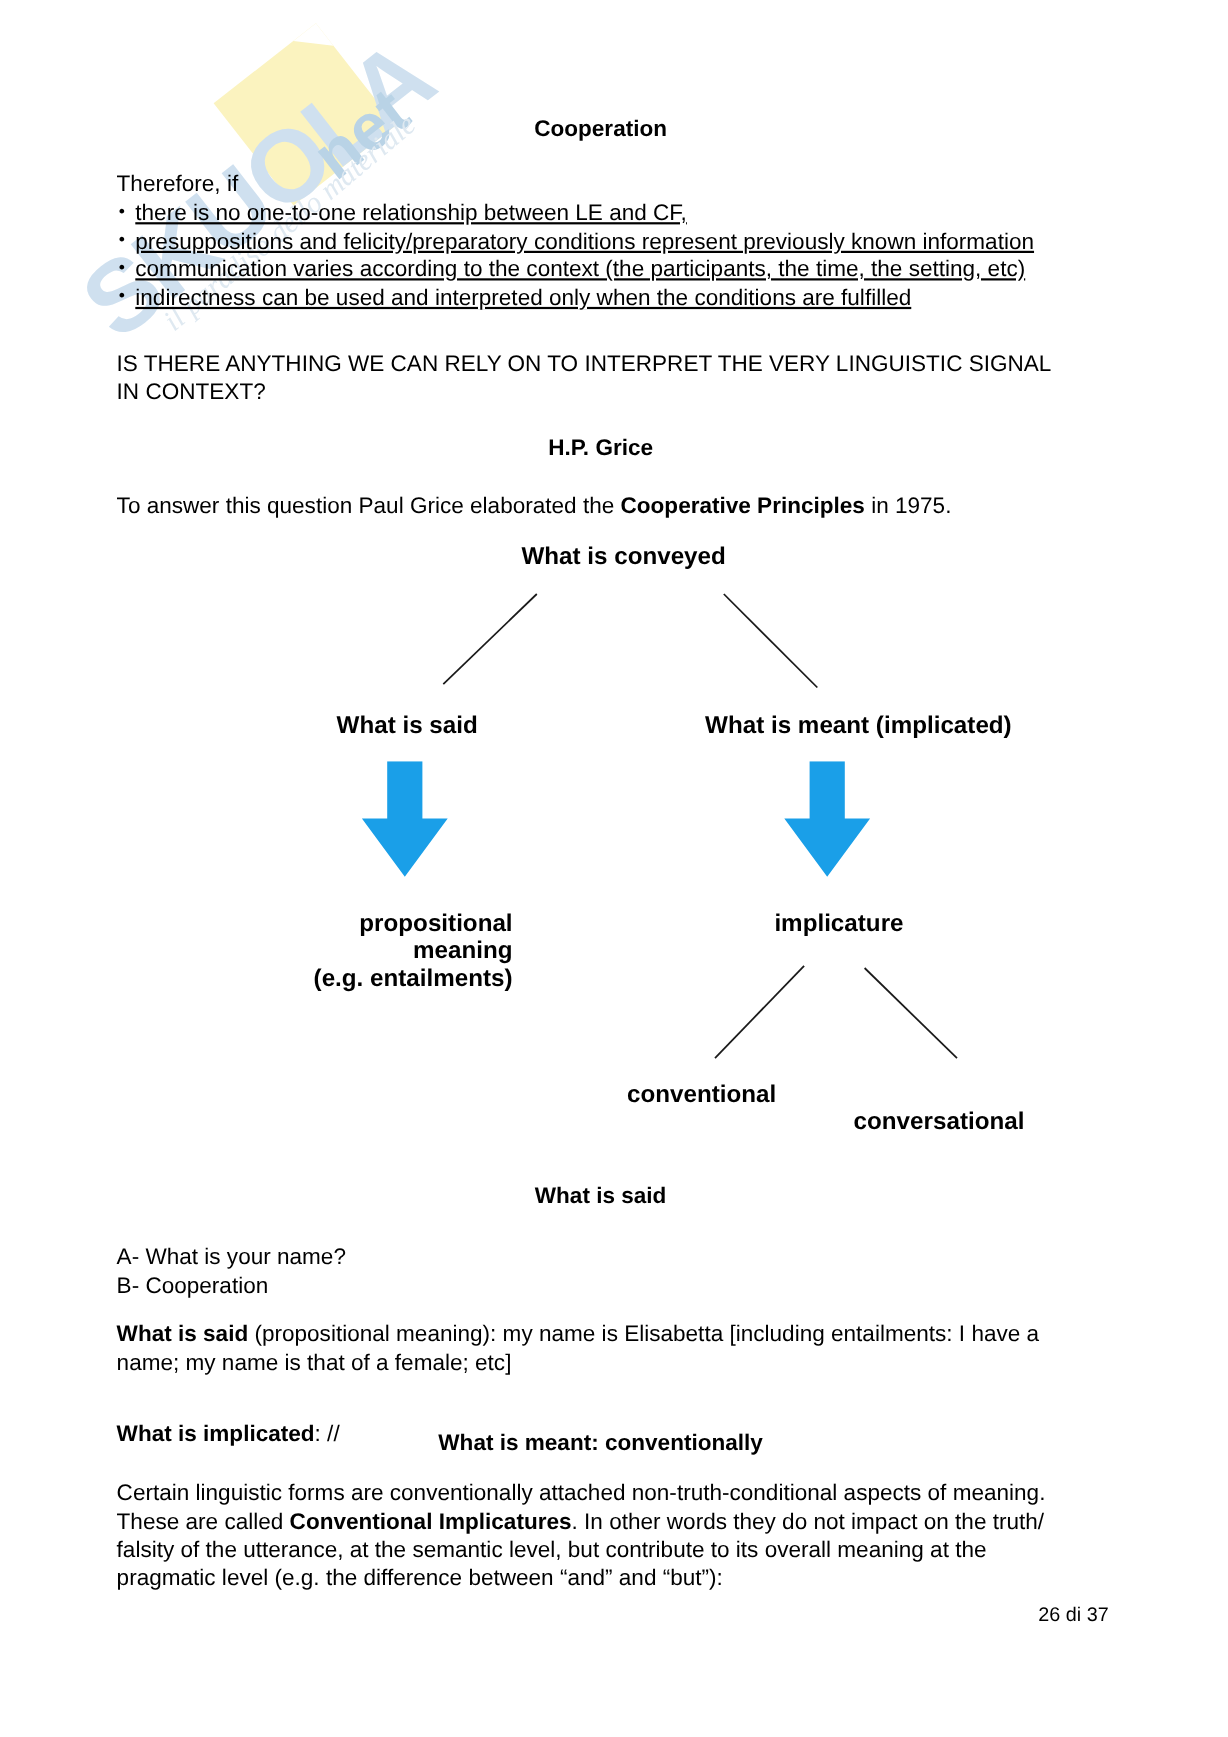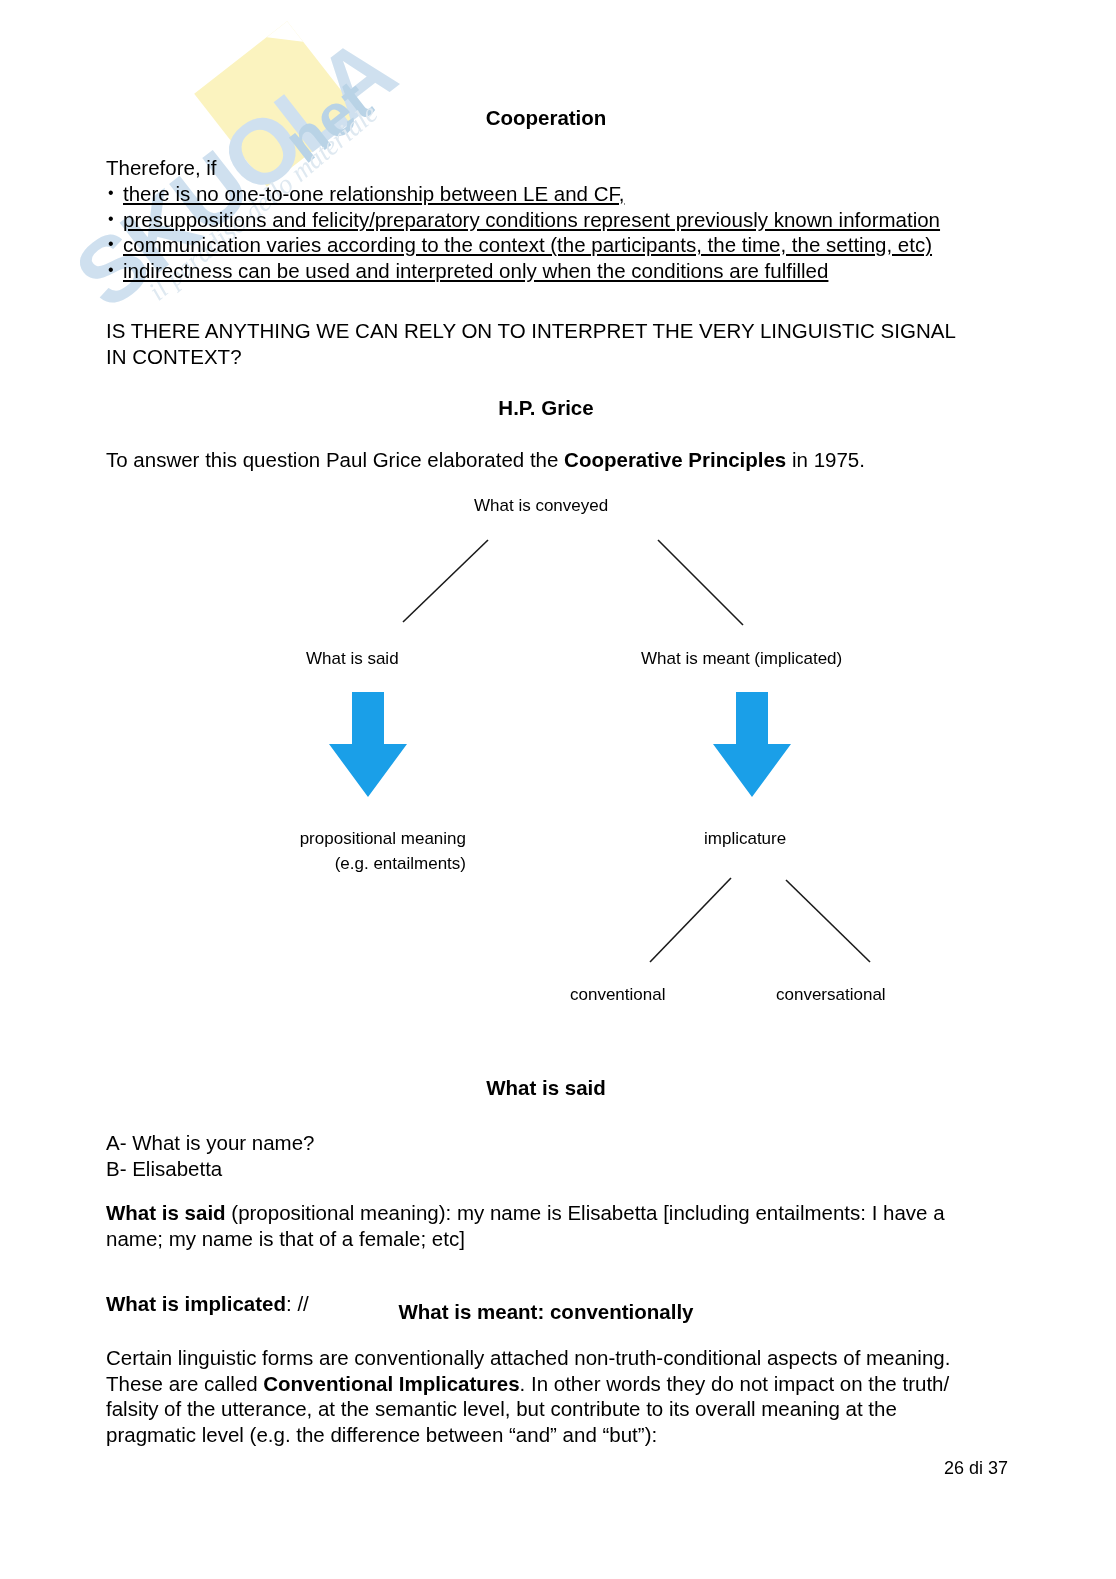--- a/index.html
+++ b/index.html
@@ -124,23 +124,24 @@
   
   #diagram {
     position: absolute;
     left: 0;
     top: 470px;
     width: 1116px;
     height: 560px;
   }
   .node {
     position: absolute;
-    font-size: 17px;
+    font-size: 22px;
     line-height: 25px;
     white-space: nowrap;
+    font-weight: bold;
   }
   .node.centered {
     text-align: right;
     white-space: normal;
   }
   #diagram svg {
     position: absolute;
     left: 0;
     top: 0;
   }
@@ -213,28 +214,28 @@
       </svg>
 
       <div class="node centered" style="left:256px; top:356px; width:210px;">
         <div>propositional meaning</div>
         <div>(e.g. entailments)</div>
       </div>
 
       <div class="node" style="left:704px; top:356px;">implicature</div>
 
       <div class="node" style="left:570px; top:512px;">conventional</div>
-      <div class="node" style="left:776px; top:512px;text-align:center;">conversational</div>
+      <div class="node" style="left:776px; top:536px;text-align:center;">conversational</div>
     </div>
 
     <div class="para h-center" style="top:1075px; left:106px; width:880px;">What is said</div>
 
     <div class="para" style="top:1130px;">
       <div>A- What is your name?</div>
-      <div>B- Elisabetta</div>
+      <div>B- Cooperation</div>
     </div>
 
     <div class="para" style="top:1200px; width:860px;">
       <b>What is said</b><span> (propositional meaning): my name is Elisabetta [including entailments: I have a name; my name is that of a female; etc]</span>
     </div>
     <div class="para" style="top:1251px;margin-top:40px;">
       <b>What is implicated</b><span>: //</span>
     </div>
 
     <div class="para h-center" style="top:1255px; left:106px; width:880px;margin-top:44px;">What is meant: conventionally</div>

